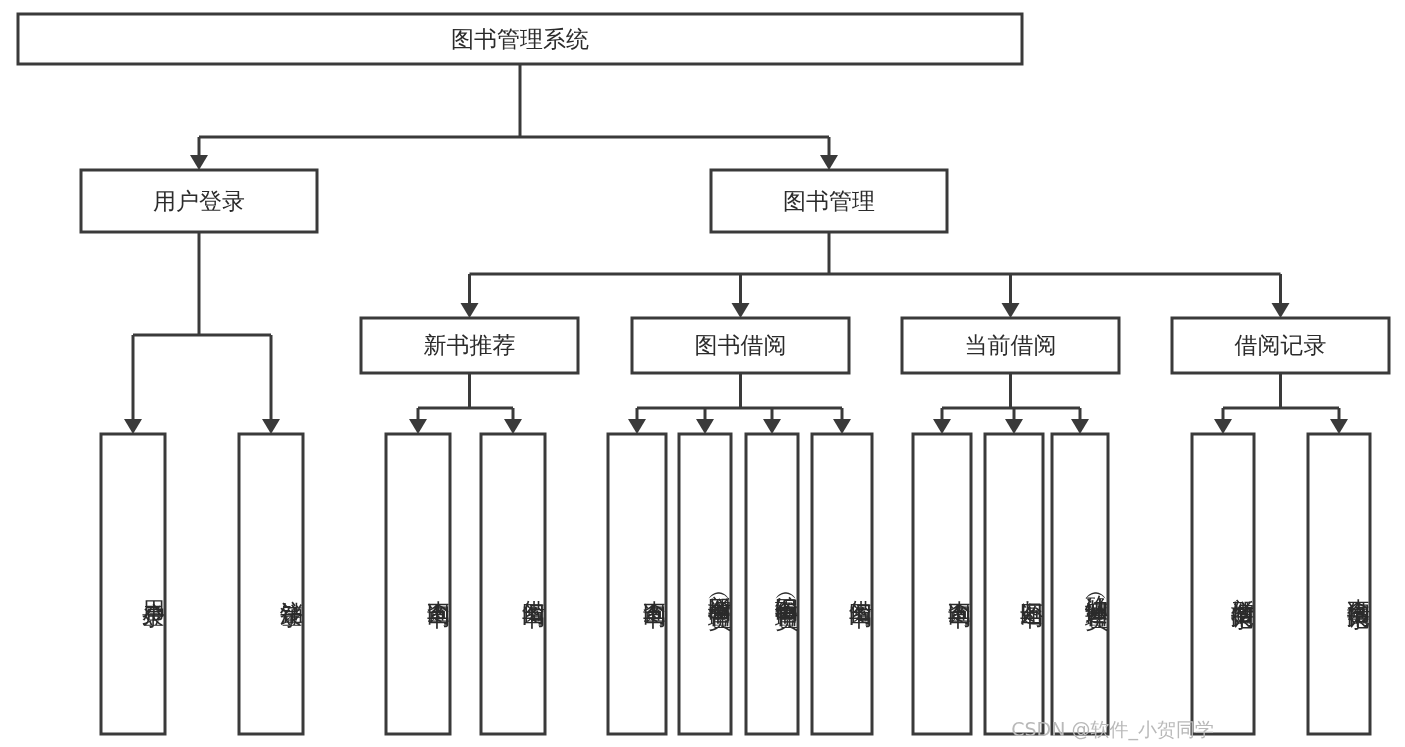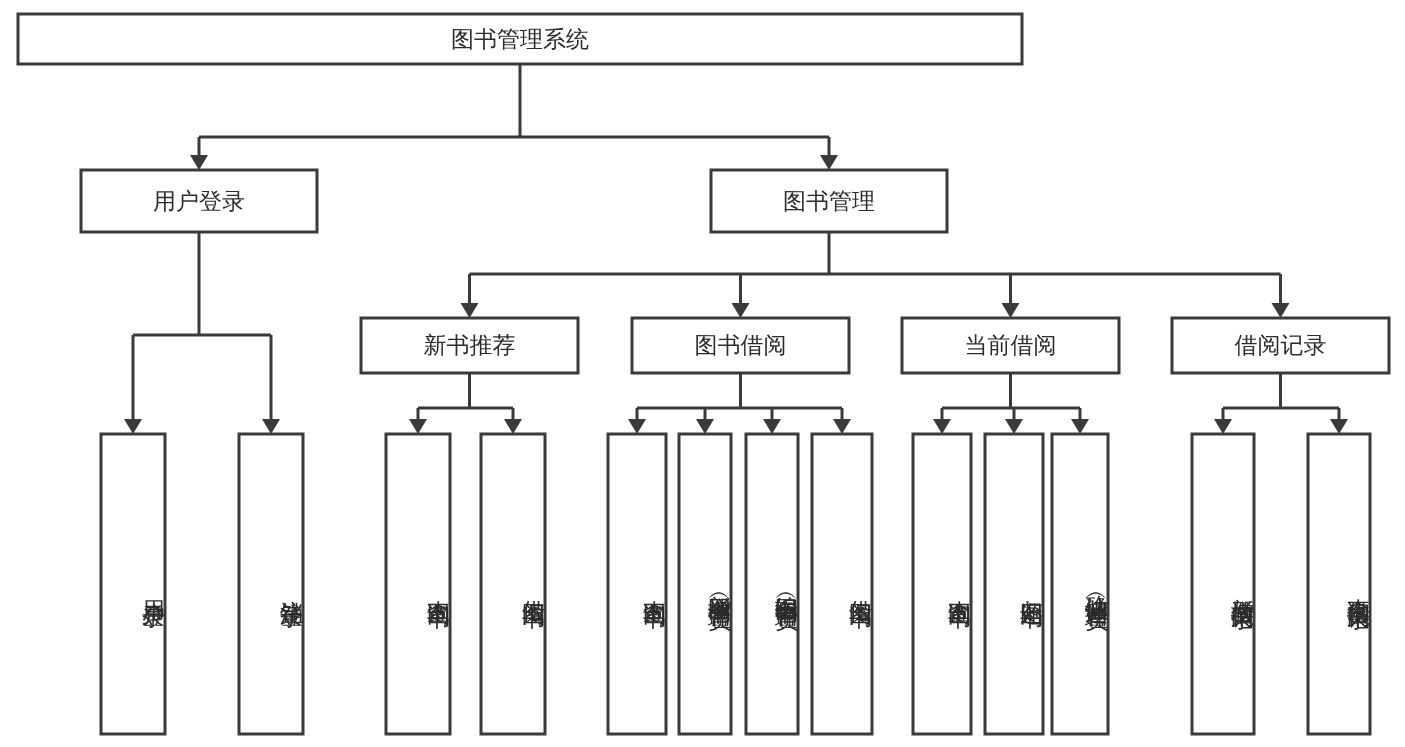--- a/index.html
+++ b/index.html
@@ -146,13 +146,14 @@
       <div class="vtext" style="left: 608px; top: 448px; width: 58px; height: 276px;">查询图书</div>
       <div class="vtext" style="left: 679px; top: 448px; width: 52px; height: 276px;">新增图书（管理员）</div>
       <div class="vtext" style="left: 746px; top: 448px; width: 52px; height: 276px;">编辑图书（管理员）</div>
       <div class="vtext" style="left: 812px; top: 448px; width: 60px; height: 276px;">借阅图书</div>
       <div class="vtext" style="left: 913px; top: 448px; width: 58px; height: 276px;">查询图书</div>
       <div class="vtext" style="left: 985px; top: 448px; width: 58px; height: 276px;">归还图书</div>
       <div class="vtext" style="left: 1052px; top: 448px; width: 56px; height: 276px;">确认归还（管理员）</div>
       <div class="vtext" style="left: 1192px; top: 448px; width: 62px; height: 276px;">新增借阅记录</div>
       <div class="vtext" style="left: 1308px; top: 448px; width: 62px; height: 276px;">查询借阅记录</div>
     </div>
+  <div class="watermark">CSDN @软件_小贺同学</div>
 </div>
 
 </body></html>

